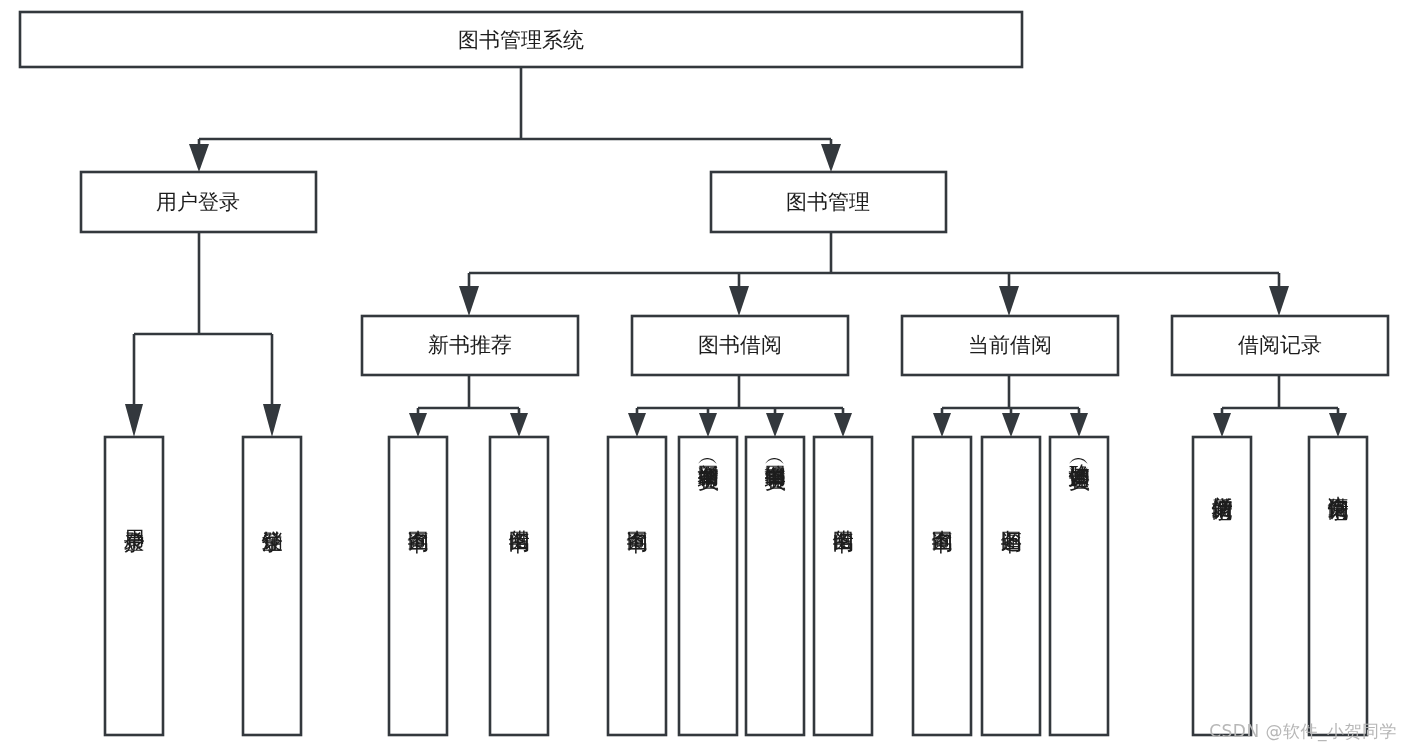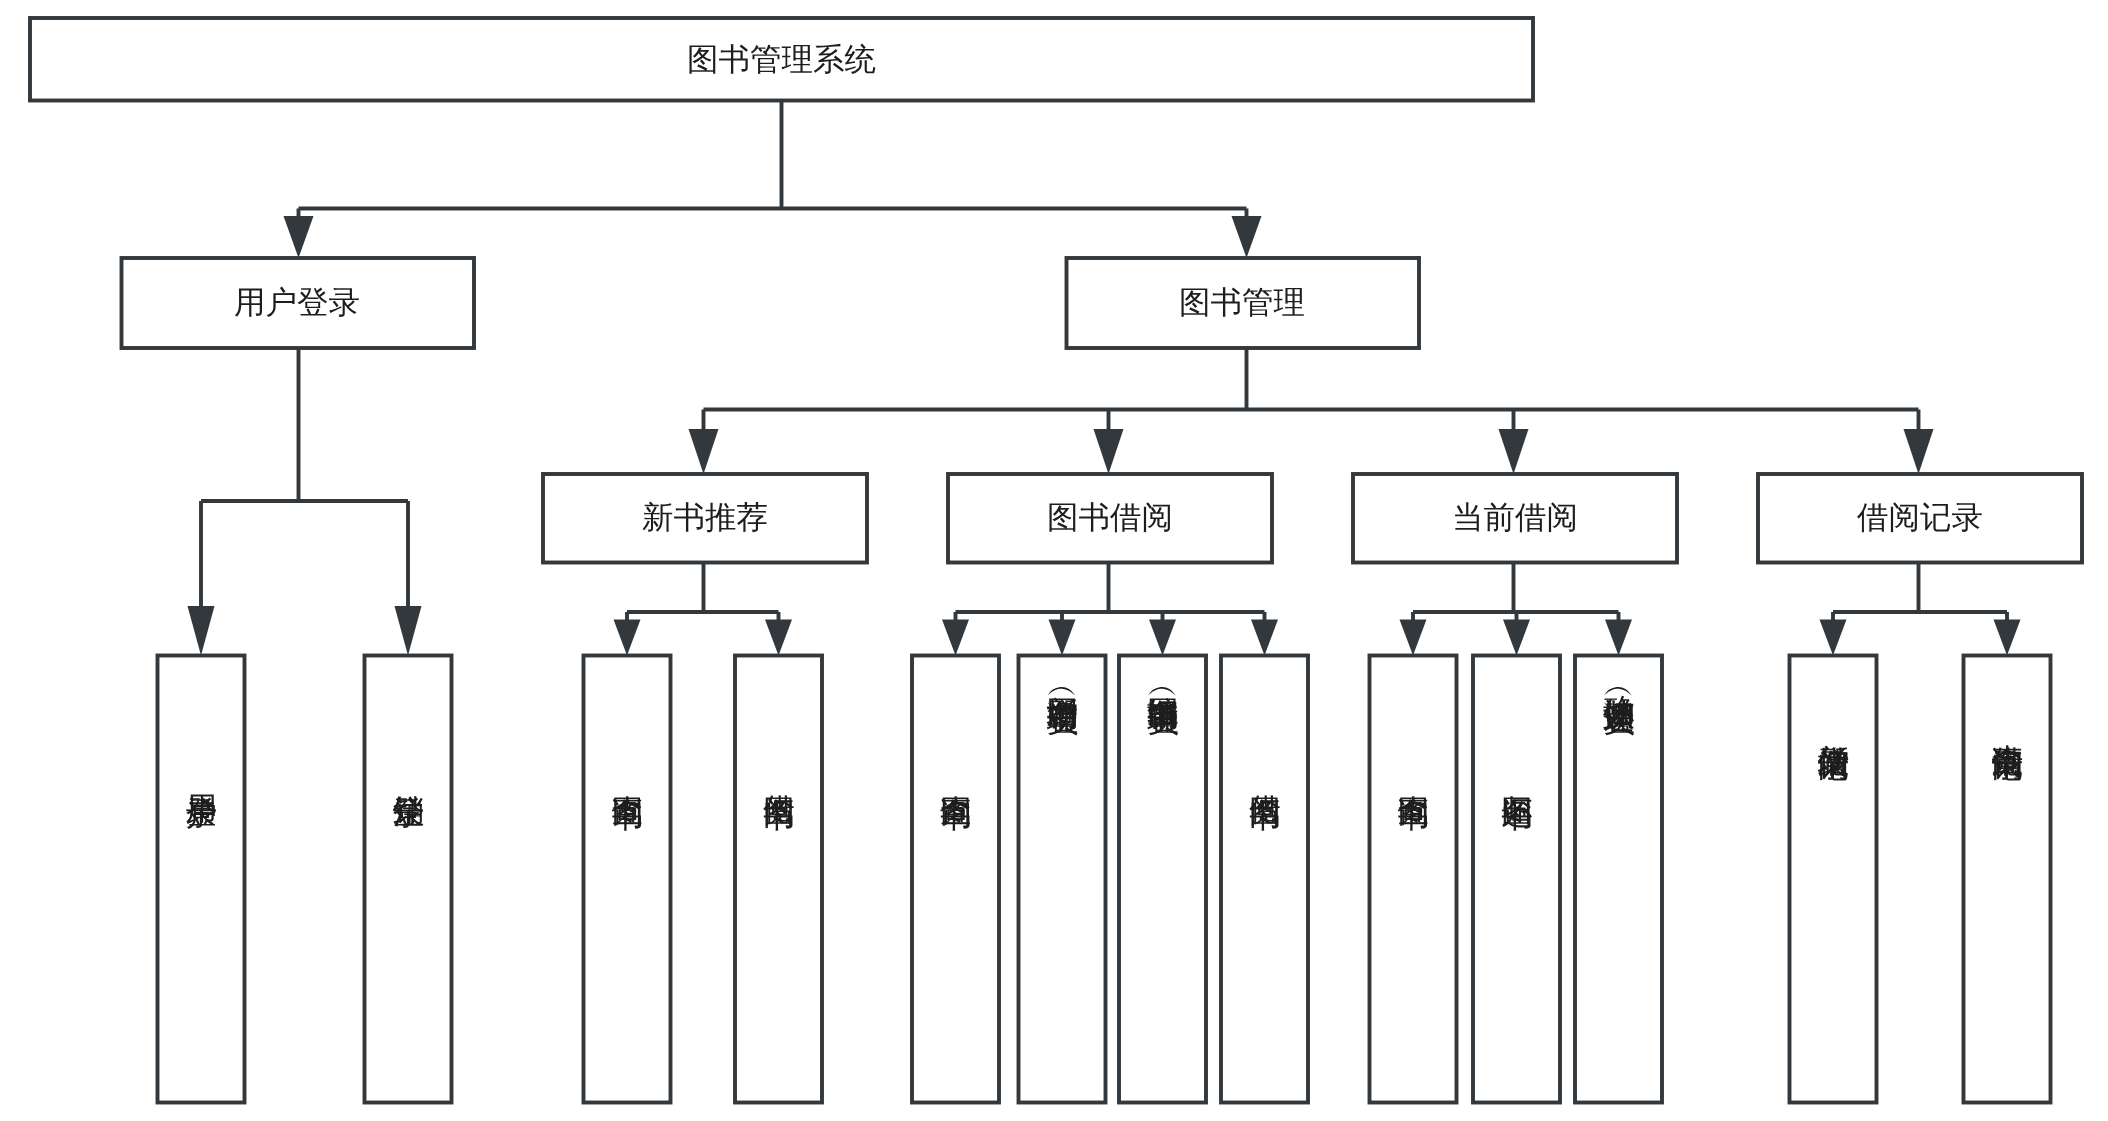--- a/index.html
+++ b/index.html
@@ -239,14 +239,15 @@
   <div class="leaf-label-wrap" style="left:1050px; top:437px; width:58px; height:298px;">
     <span class="leaf-label" style="margin-top:10px;">确认归还（管理员）</span>
   </div>
   <div class="leaf-label-wrap" style="left:1193px; top:437px; width:58px; height:298px;">
     <span class="leaf-label" style="margin-top:42px;">新增借阅记录</span>
   </div>
   <div class="leaf-label-wrap" style="left:1309px; top:437px; width:58px; height:298px;">
     <span class="leaf-label" style="margin-top:42px;">查询借阅记录</span>
   </div>
 
+  <div class="watermark">CSDN @软件_小贺同学</div>
 
 </div>
 
 </body></html>

